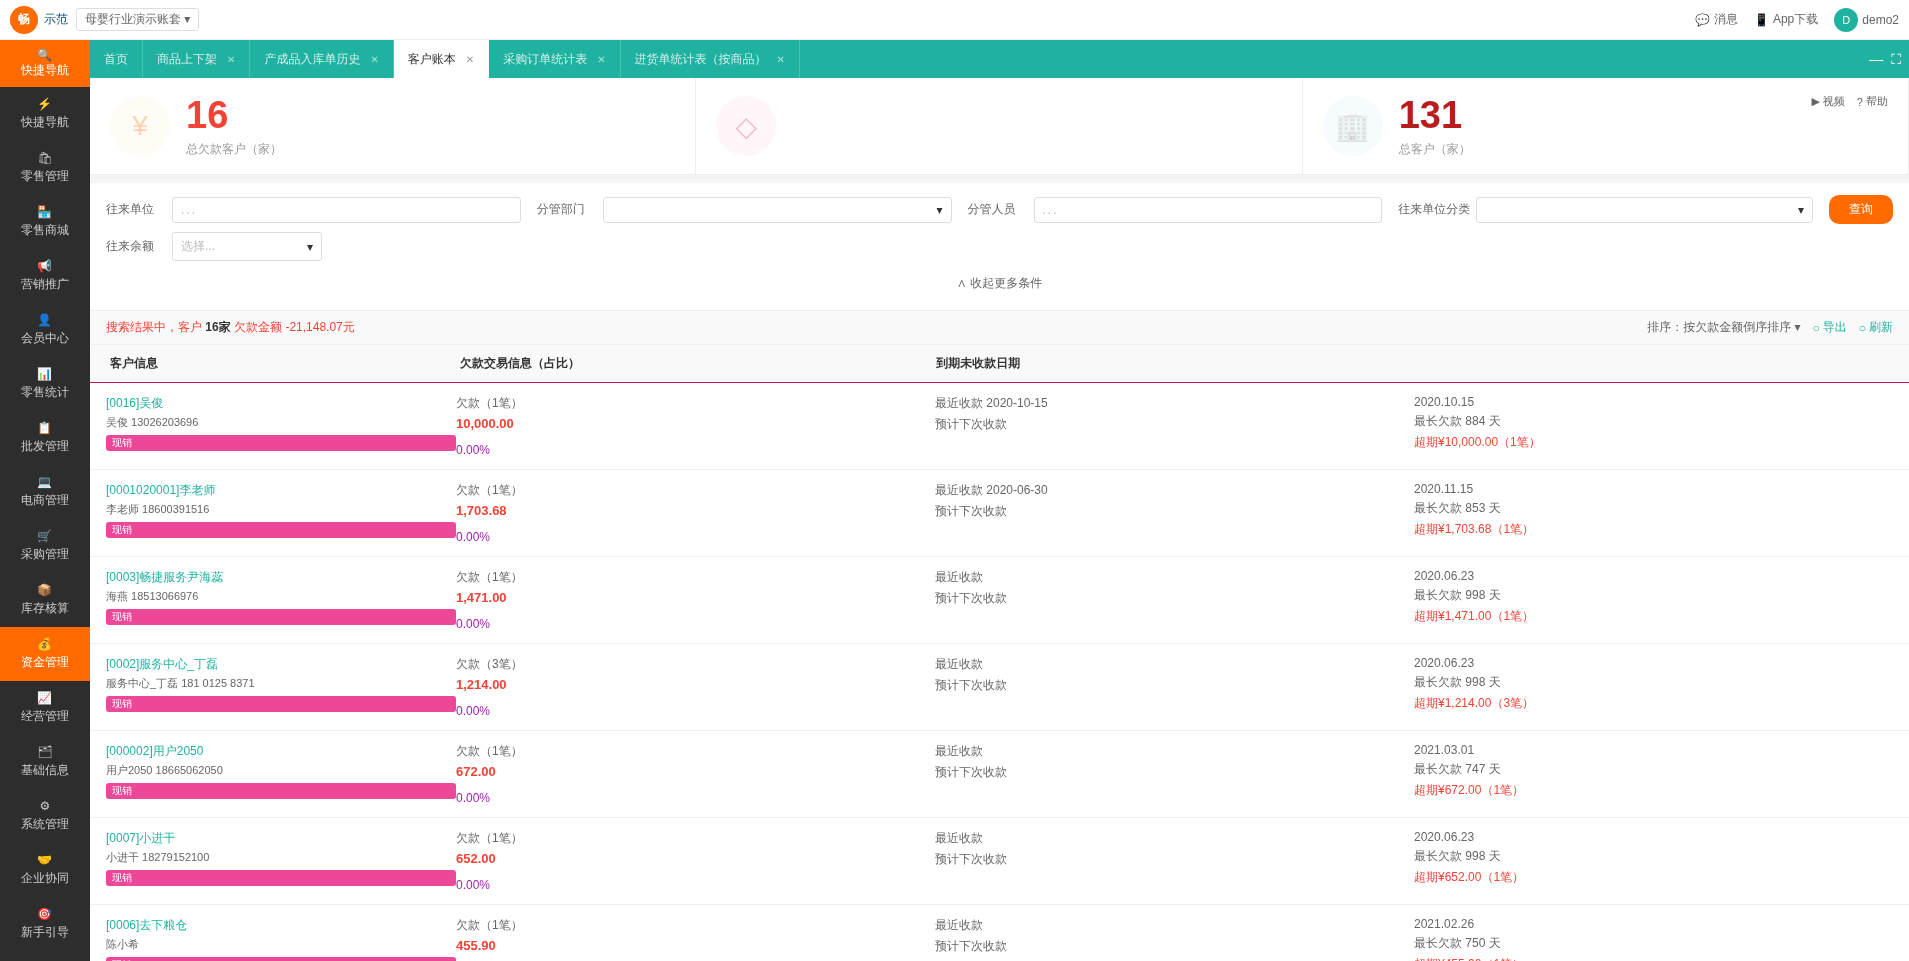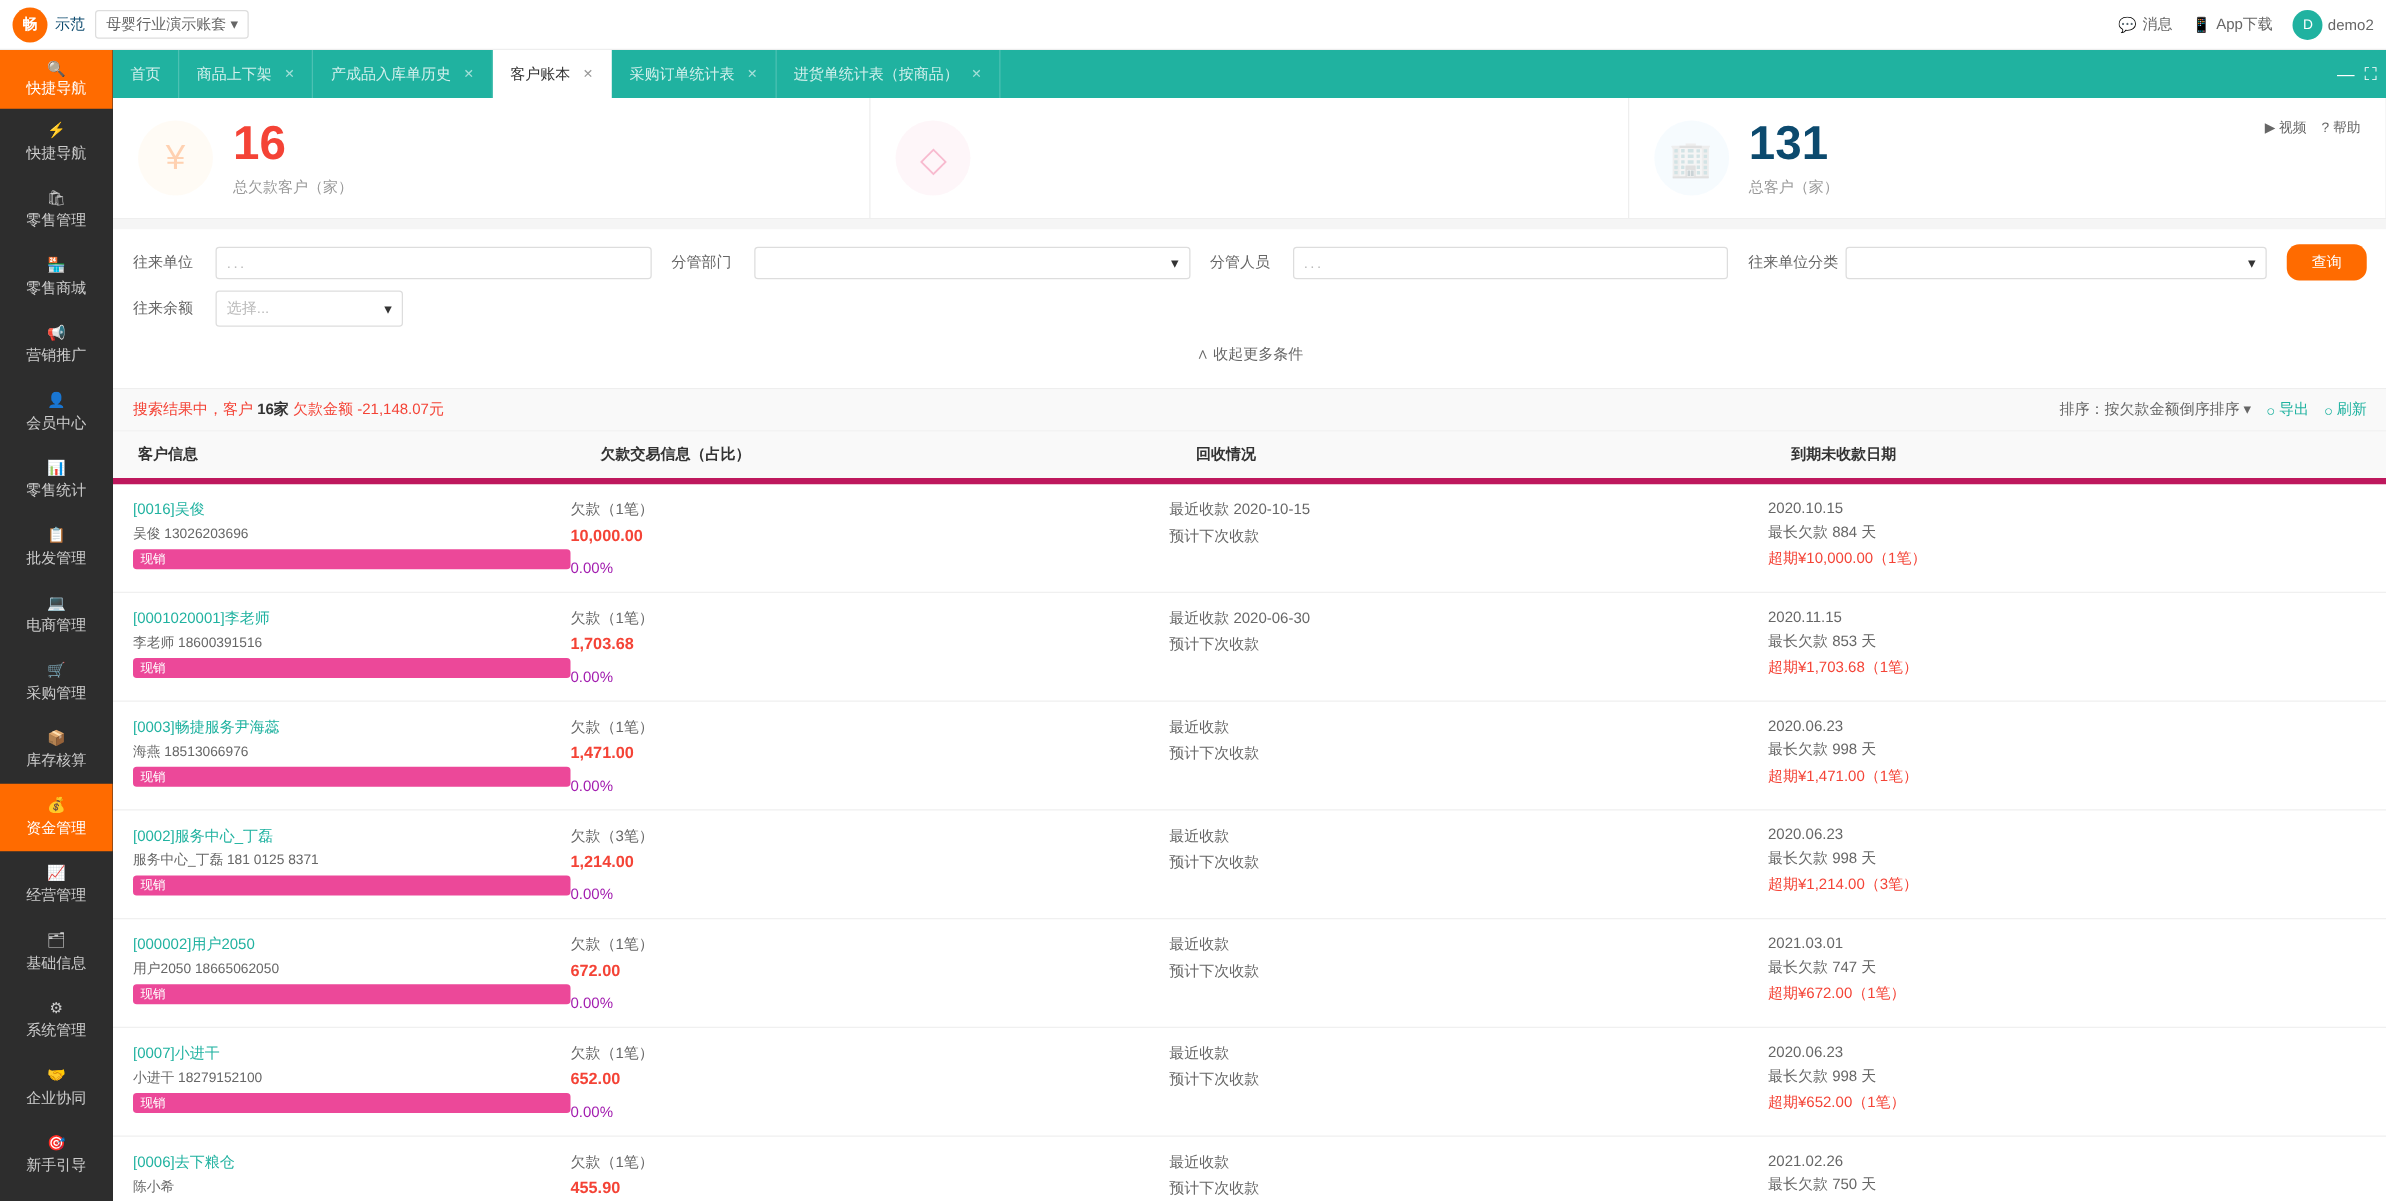--- a/index.html
+++ b/index.html
@@ -43,21 +43,21 @@
     
     .stats-row { display: flex; background: #fff; margin: 0; border-bottom: 1px solid #eee; }
     .stat-card { flex: 1; padding: 16px 20px; display: flex; align-items: center; gap: 16px; border-right: 1px solid #eee; }
     .stat-icon { width: 60px; height: 60px; border-radius: 50%; display: flex; align-items: center; justify-content: center; font-size: 28px; opacity: 0.3; }
     .stat-icon.orange { background: #fff3e0; color: #ff6b00; }
     .stat-icon.pink { background: #fce4ec; color: #e91e63; }
     .stat-icon.blue { background: #e3f2fd; color: #1565c0; }
     .stat-info { flex: 1; }
     .stat-value { font-size: 38px; font-weight: bold; }
     .stat-value.red { color: #f44336; }
-    .stat-value.black { color: #0c4a6e; font-weight: 900; }
+    .stat-value.black { color: #b91c1c; font-weight: 900; }
     .stat-label { font-size: 12px; color: #999; margin-top: 4px; }
     .stat-card-actions { display: flex; gap: 12px; align-self: flex-start; }
     .stat-card-action { font-size: 11px; color: #666; cursor: pointer; display: flex; align-items: center; gap: 3px; }
 
     
     .filter-area { background: #fff; padding: 12px 16px; margin: 8px 0 0 0; border-bottom: 1px solid #eee; }
     .filter-row { display: flex; align-items: center; gap: 16px; margin-bottom: 8px; flex-wrap: wrap; }
     .filter-item { display: flex; align-items: center; gap: 6px; flex: 1; min-width: 200px; }
     .filter-label { font-size: 12px; color: #666; white-space: nowrap; min-width: 60px; }
     .filter-input { flex: 1; border: 1px solid #ddd; border-radius: 3px; padding: 5px 8px; font-size: 12px; display: flex; align-items: center; justify-content: space-between; cursor: pointer; }
@@ -69,21 +69,21 @@
     
     .results-info { background: #f9f9f9; padding: 8px 16px; display: flex; align-items: center; justify-content: space-between; border-bottom: 1px solid #eee; font-size: 12px; }
     .results-text { color: #333; }
     .results-text span { color: #f44336; }
     .results-actions { display: flex; gap: 12px; align-items: center; color: #666; }
     .results-actions .sort-text { color: #666; }
     .results-actions .action-btn { color: #20b2a0; cursor: pointer; display: flex; align-items: center; gap: 3px; }
 
     
     .table-container { background: #fff; margin: 0; }
-    .table-header { display: grid; grid-template-columns: 350px 1fr 1fr 1fr; padding: 10px 20px; background: #f9f9f9; border-bottom: 5px solid #be185d; font-size: 12px; font-weight: bold; color: #333; gap: 20px; }
+    .table-header { display: grid; grid-template-columns: 350px 1fr 1fr 1fr; padding: 10px 20px; background: #f9f9f9; border-bottom: 1px solid #be185d; font-size: 12px; font-weight: bold; color: #333; }
     .table-row { display: grid; grid-template-columns: 350px 1fr 1fr 1fr; padding: 12px 16px; border-bottom: 1px solid #f0f0f0; align-items: start; }
     .customer-info { display: flex; flex-direction: column; gap: 3px; }
     .customer-name { color: #20b2a0; font-size: 12px; cursor: pointer; }
     .customer-phone { font-size: 11px; color: #666; }
     .customer-tag { display: inline-block; background: #ec4899; color: white; padding: 1px 6px; border-radius: 3px; font-size: 10px; margin-top: 2px; }
     .debt-info { display: flex; flex-direction: column; gap: 4px; }
     .debt-title { font-size: 12px; color: #666; }
     .debt-amount { color: #f44336; font-size: 13px; font-weight: bold; }
     .debt-ratio { font-size: 12px; color: #a21caf; margin-top: 8px; }
     .recovery-info { display: flex; flex-direction: column; gap: 4px; font-size: 12px; color: #666; }
@@ -338,21 +338,20 @@
               <span>○</span>
               <span>刷新</span>
             </span>
           </div>
         </div>
 
         <div class="table-container">
           <div class="table-header">
             <div>客户信息</div>
             <div>欠款交易信息（占比）</div>
-            <div>回收情况</div>
             <div>到期未收款日期</div>
           </div>
 
           <div class="table-row">
             <div class="customer-info">
               <span class="customer-name">[0016]吴俊</span>
               <span class="customer-phone">吴俊  13026203696</span>
               <span class="customer-tag">现销</span>
             </div>
             <div class="debt-info">

